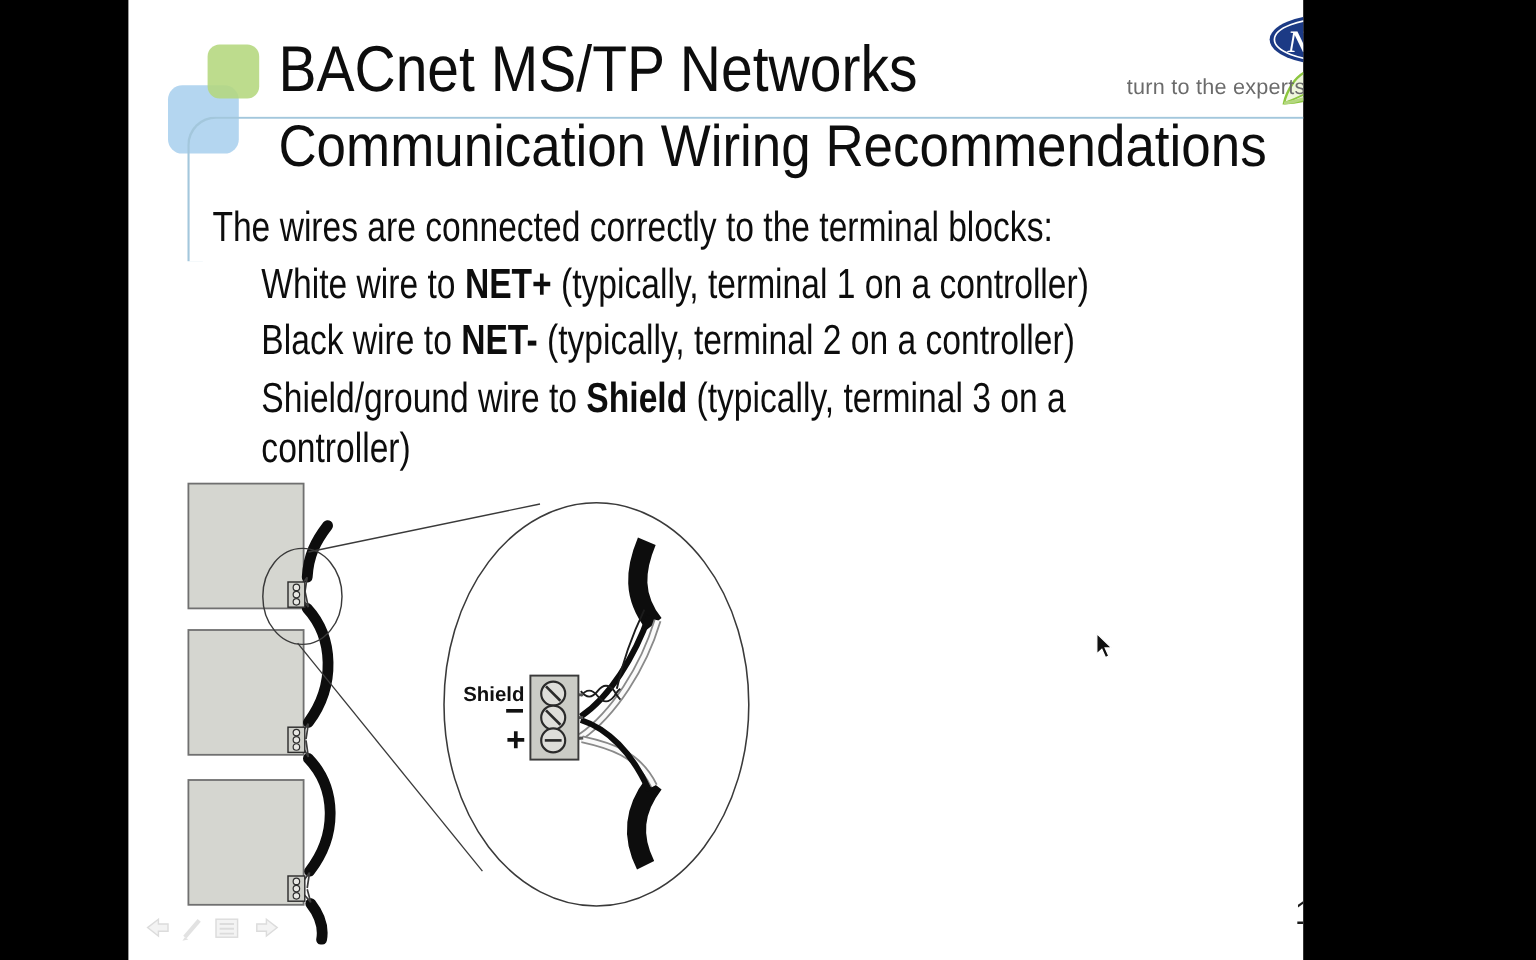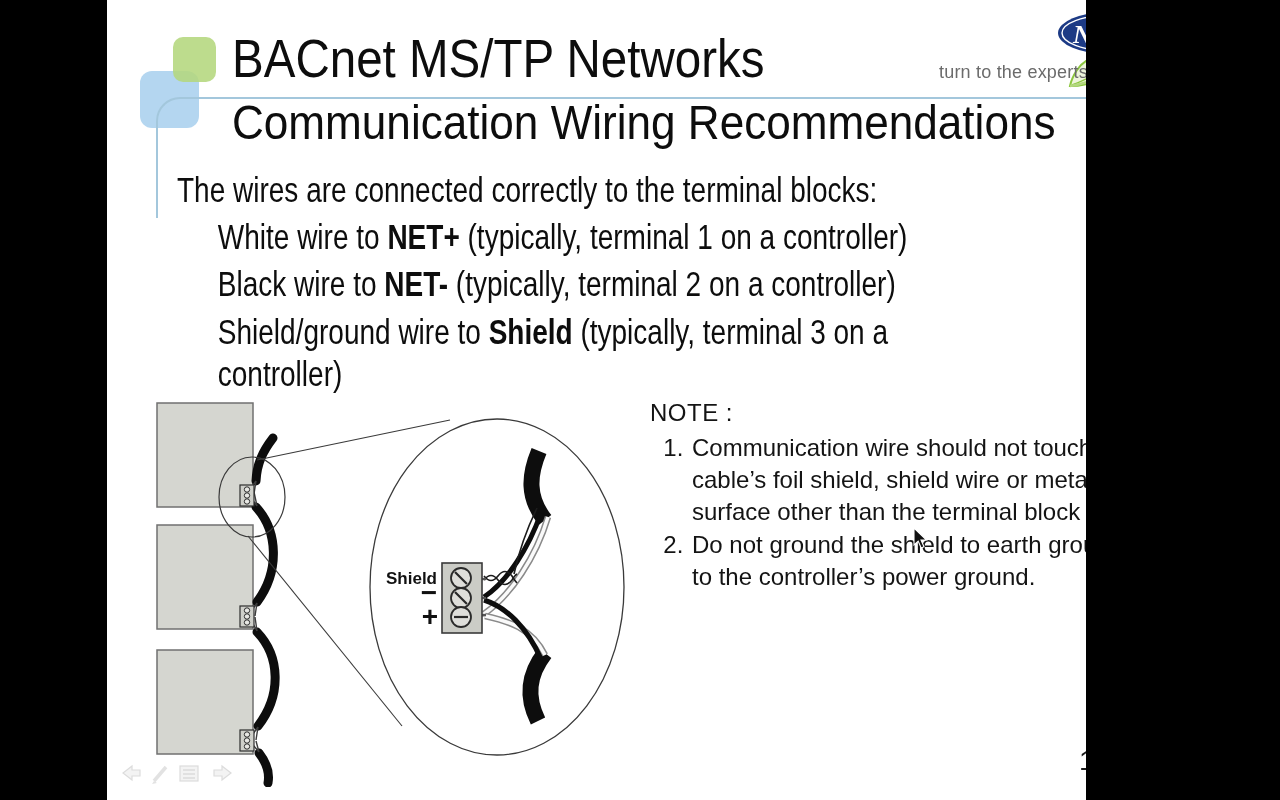--- a/index.html
+++ b/index.html
@@ -74,27 +74,20 @@
     <div id="title">BACnet MS/TP Networks</div>
     <div id="subtitle">Communication Wiring Recommendations</div>
 
     <div id="bodyblock">
       <div class="body-intro">The wires are connected correctly to the terminal blocks:</div>
       <div class="body-item"><span>White wire to </span><span class="term">NET+</span><span> (typically, terminal 1 on a controller)</span></div>
       <div class="body-item"><span>Black wire to </span><span class="term">NET-</span><span> (typically, terminal 2 on a controller)</span></div>
       <div class="body-item wrap"><span>Shield/ground wire to </span><span class="term">Shield</span><span> (typically, terminal 3 on a controller)</span></div>
     </div>
 
-    <div id="noteblock">
-      <div id="note-heading">NOTE :</div>
-      <ol>
-        <li>Communication wire should not touch the cable’s foil shield, shield wire or metal surface other than the terminal block</li>
-        <li>Do not ground the shield to earth ground or to the controller’s power ground.</li>
-      </ol>
-    </div>
 
     <svg id="diagram" width="520" height="392" viewBox="0 0 520 392">
 
       <g>
         <rect x="17" y="8" width="96" height="104" fill="#d5d6d0" stroke="#707070" stroke-width="1.5"></rect>
         <rect x="17" y="130" width="96" height="104" fill="#d5d6d0" stroke="#707070" stroke-width="1.5"></rect>
         <rect x="17" y="255" width="96" height="104" fill="#d5d6d0" stroke="#707070" stroke-width="1.5"></rect>
       </g>
 
       <g stroke="#0d0d0d" stroke-width="9" fill="none" stroke-linecap="round">

